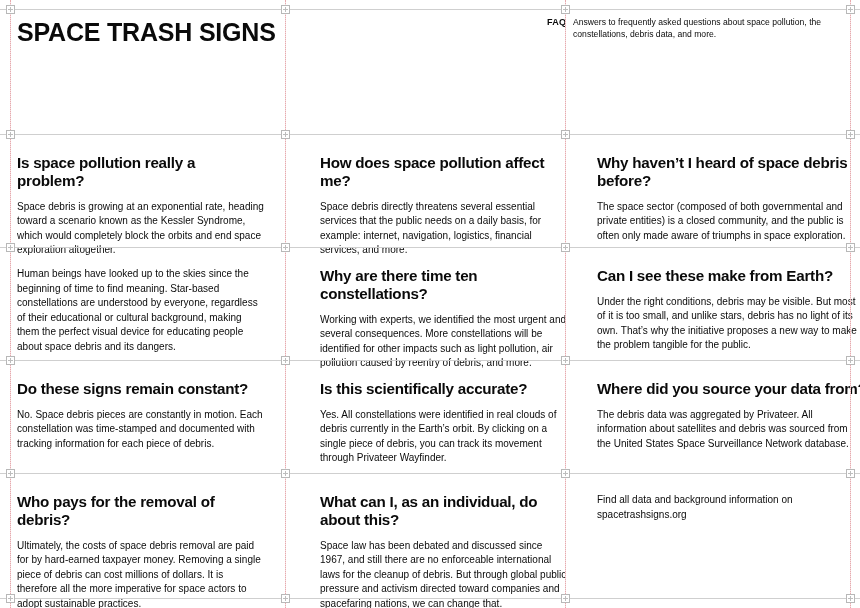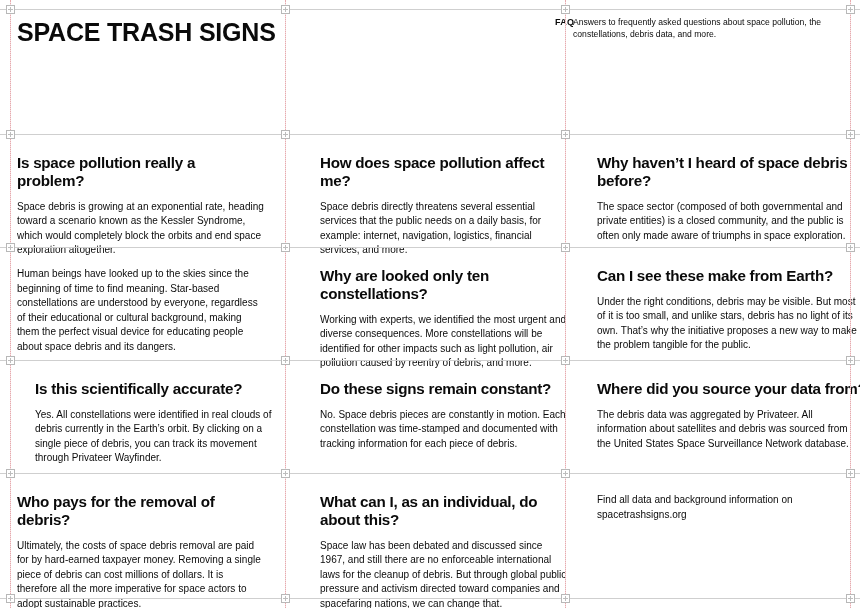--- a/index.html
+++ b/index.html
@@ -86,21 +86,20 @@
     line-height: 1.1;
     white-space: nowrap;
   }
   .faq-tag {
     position: absolute;
     left: 547px;
     top: 8px;
     font-size: 9px;
     font-weight: 700;
     letter-spacing: 0.2px;
-    margin-left: 8px;
   }
   .faq-desc {
     position: absolute;
     left: 573px;
     top: 7px;
     width: 278px;
     font-size: 8.6px;
     line-height: 1.42;
     letter-spacing: 0.01px;
   }
@@ -217,38 +216,38 @@
         <div class="q">Why haven’t I heard of space debris before?</div>
         <div class="a">The space sector (composed of both governmental and private entities) is a closed community, and the public is often only made aware of triumphs in space exploration.</div>
       </div>
     </div>
 
     <div class="row" style="top:247px;">
       <div class="cell c0">
         <div class="a">Human beings have looked up to the skies since the beginning of time to find meaning. Star-based constellations are understood by everyone, regardless of their educational or cultural background, making them the perfect visual device for educating people about space debris and its dangers.</div>
       </div>
       <div class="cell c1">
-        <div class="q">Why are looked only ten constellations?</div>
-        <div class="a">Working with experts, we identified the most urgent and diverse consequences. More constellations will be identified for other impacts such as light pollution, air pollution caused by reentry of debris, and more.</div>
+        <div class="q">Why are there time ten constellations?</div>
+        <div class="a">Working with experts, we identified the most urgent and several consequences. More constellations will be identified for other impacts such as light pollution, air pollution caused by reentry of debris, and more.</div>
       </div>
       <div class="cell c2">
         <div class="q">Can I see these make from Earth?</div>
         <div class="a">Under the right conditions, debris may be visible. But most of it is too small, and unlike stars, debris has no light of its own. That’s why the initiative proposes a new way to make the problem tangible for the public.</div>
       </div>
     </div>
 
     <div class="row" style="top:360px;">
+      <div class="cell c0">
+        <div class="q">Do these signs remain constant?</div>
+        <div class="a">No. Space debris pieces are constantly in motion. Each constellation was time-stamped and documented with tracking information for each piece of debris.</div>
+      </div>
       <div class="cell c1">
         <div class="q">Is this scientifically accurate?</div>
         <div class="a">Yes. All constellations were identified in real clouds of debris currently in the Earth’s orbit. By clicking on a single piece of debris, you can track its movement through Privateer Wayfinder.</div>
       </div>
-      <div class="cell c0">
-        <div class="q">Do these signs remain constant?</div>
-        <div class="a">No. Space debris pieces are constantly in motion. Each constellation was time-stamped and documented with tracking information for each piece of debris.</div>
-      </div>
       <div class="cell c2">
         <div class="q">Where did you source your data from?</div>
         <div class="a">The debris data was aggregated by Privateer. All information about satellites and debris was sourced from the United States Space Surveillance Network database.</div>
       </div>
     </div>
 
     <div class="row" style="top:473px;">
       <div class="cell c0">
         <div class="q">Who pays for the removal of debris?</div>
         <div class="a">Ultimately, the costs of space debris removal are paid for by hard-earned taxpayer money. Removing a single piece of debris can cost millions of dollars. It is therefore all the more imperative for space actors to adopt sustainable practices.</div>

